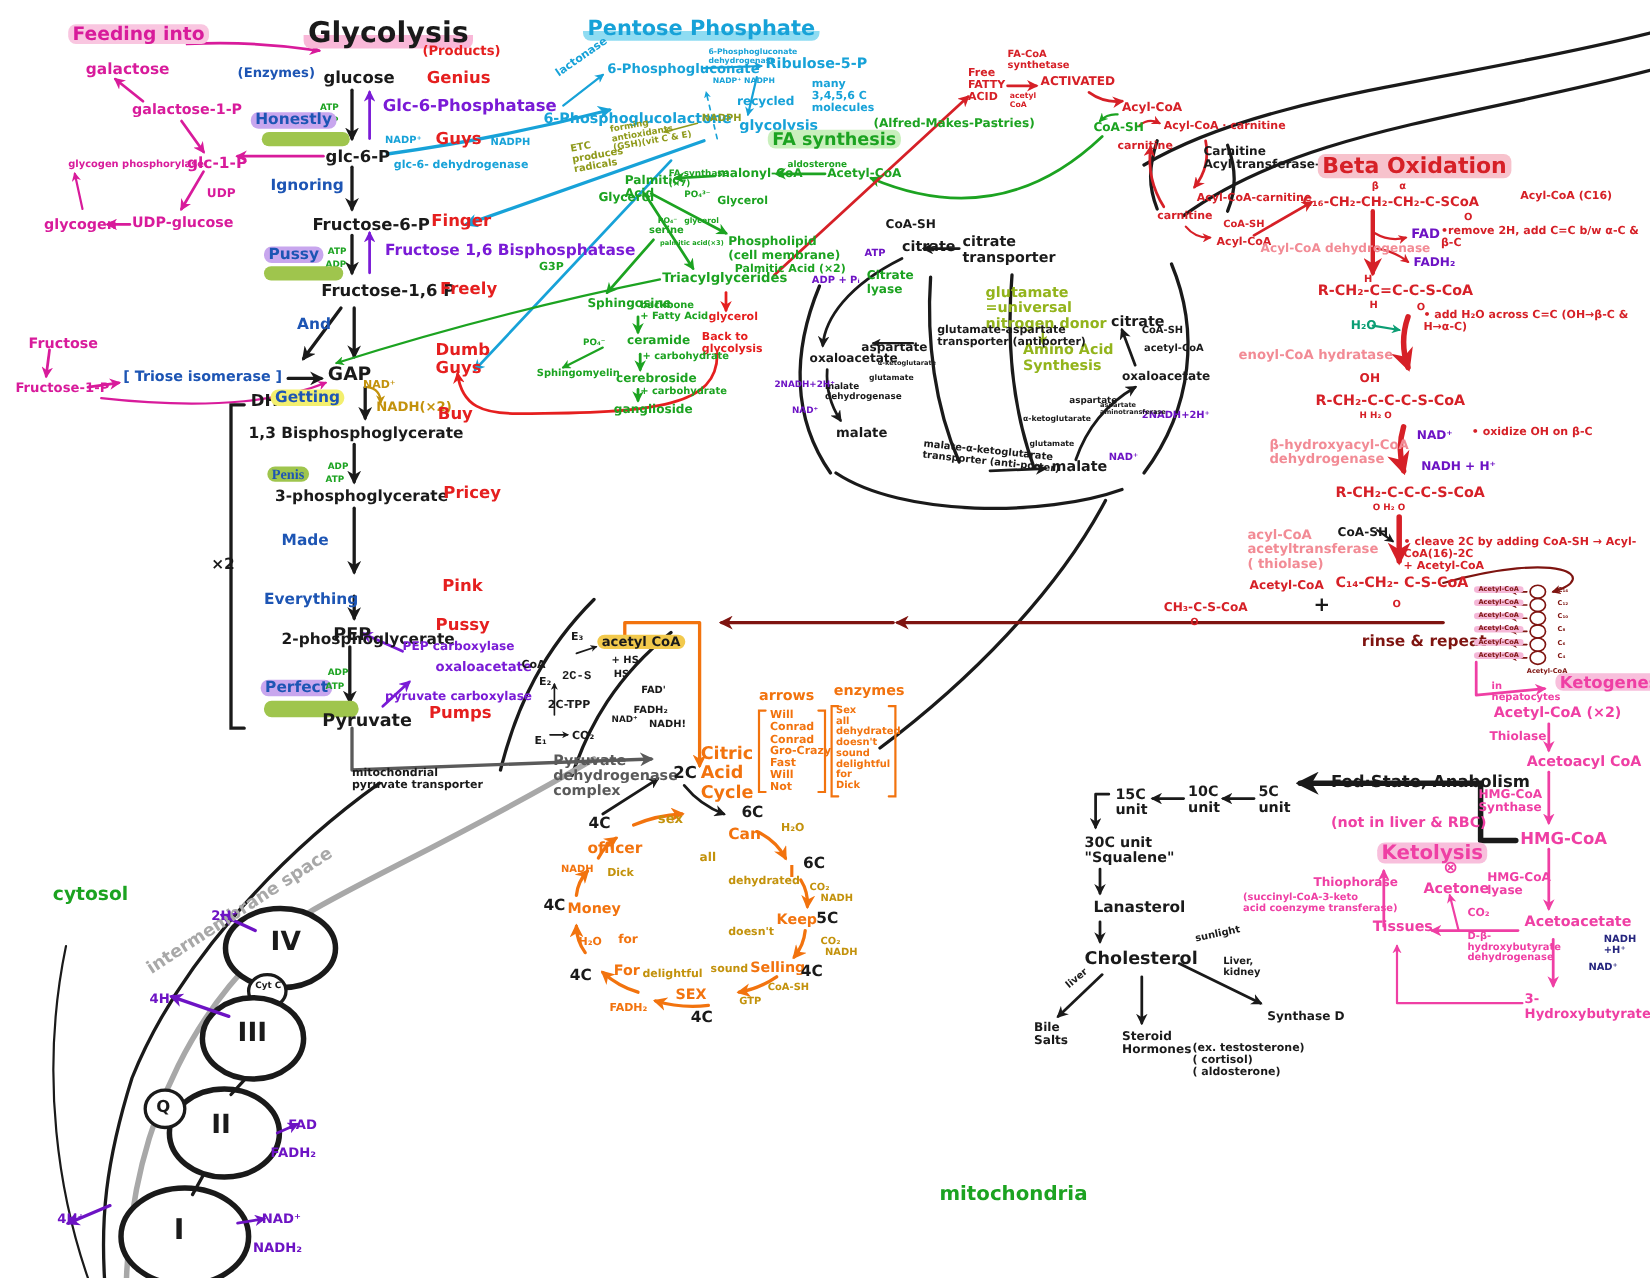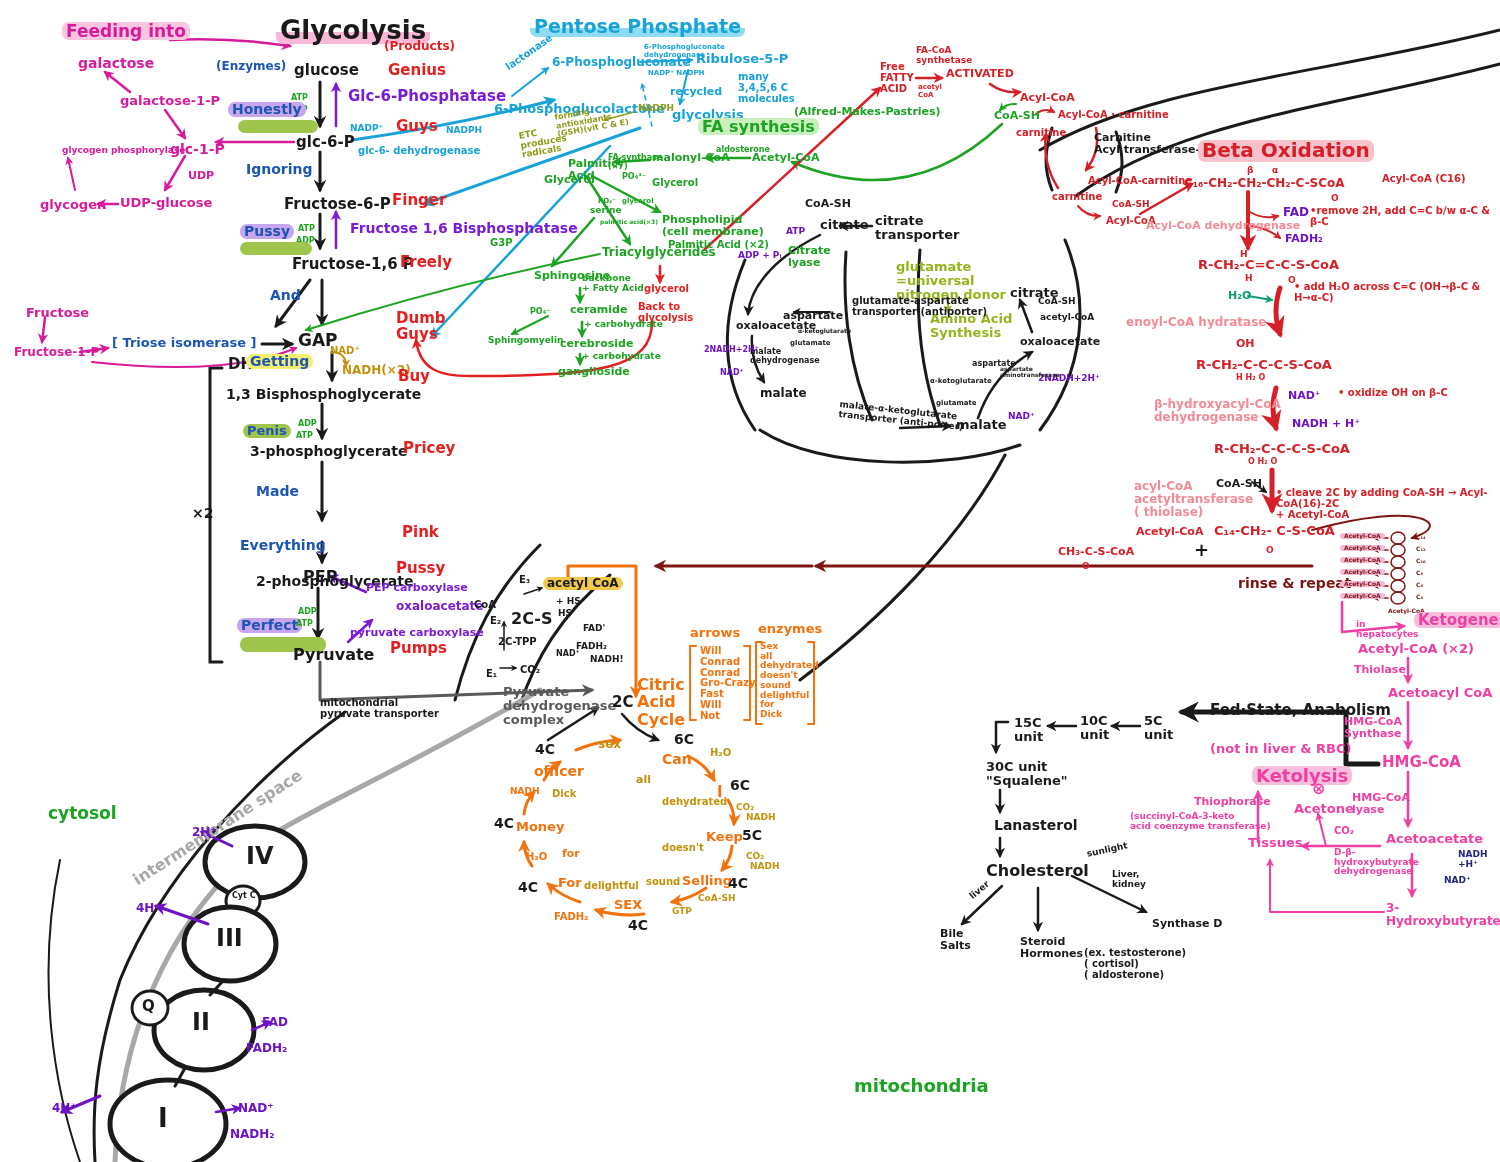--- a/index.html
+++ b/index.html
@@ -260,21 +260,21 @@
       <div class="lab hl" style="left: 240px; top: 242px; font-size: 13px; background: rgb(159, 197, 77); width: 64px; height: 13px;"></div>
       <div class="lab" style="left: 292px; top: 256px; color: rgb(26, 26, 26); font-size: 15px;">Fructose-1,6 P</div>
       <div class="lab" style="left: 400px; top: 254px; color: rgb(229, 31, 31); font-size: 15px;">Freely</div>
       <div class="lab" style="left: 270px; top: 288px; color: rgb(29, 85, 180); font-size: 14px;">And</div>
       <div class="lab" style="left: 490px; top: 238px; color: rgb(28, 163, 33); font-size: 10px;">G3P</div>
       <div class="lab hl" style="left: 246px; top: 354px; color: rgb(29, 85, 180); font-size: 14px; background: rgb(243, 239, 110);">Getting</div>
       <div class="lab" style="left: 330px; top: 346px; color: rgb(195, 146, 12); font-size: 10px;">NAD⁺</div>
       <div class="lab" style="left: 342px; top: 364px; color: rgb(195, 146, 12); font-size: 12px;">NADH(×2)</div>
       <div class="lab" style="left: 226px; top: 387px; color: rgb(26, 26, 26); font-size: 14px;">1,3 Bisphosphoglycerate</div>
       <div class="lab" style="left: 398px; top: 368px; color: rgb(229, 31, 31); font-size: 15px;">Buy</div>
-      <div class="lab hl" style="left: 243px; top: 424px; color: rgb(29, 85, 180); font-size: 13px; background: rgb(159, 197, 77);">Penis</div>
+      <div class="lab hl" style="left: 243px; top: 424px; color: rgb(29, 85, 180); font-size: 13px; background: rgb(159, 197, 77); font-family: Liberation Serif, serif;">Penis</div>
       <div class="lab" style="left: 298px; top: 420px; color: rgb(28, 163, 33); font-size: 8px;">ADP</div>
       <div class="lab" style="left: 296px; top: 432px; color: rgb(28, 163, 33); font-size: 8px;">ATP</div>
       <div class="lab" style="left: 250px; top: 444px; color: rgb(26, 26, 26); font-size: 14px;">3-phosphoglycerate</div>
       <div class="lab" style="left: 403px; top: 440px; color: rgb(229, 31, 31); font-size: 15px;">Pricey</div>
       <div class="lab" style="left: 256px; top: 484px; color: rgb(29, 85, 180); font-size: 14px;">Made</div>
       <div class="lab" style="left: 256px; top: 526px; color: rgb(26, 26, 26); font-size: 14px; margin-top: 48px;">2-phosphoglycerate</div>
       <div class="lab" style="left: 402px; top: 524px; color: rgb(229, 31, 31); font-size: 15px;">Pink</div>
       <div class="lab" style="left: 240px; top: 538px; color: rgb(29, 85, 180); font-size: 14px;">Everything</div>
       <div class="lab" style="left: 303px; top: 568px; color: rgb(26, 26, 26); font-size: 16px;">PEP</div>
       <div class="lab" style="left: 396px; top: 560px; color: rgb(229, 31, 31); font-size: 15px;">Pussy</div>
@@ -287,21 +287,21 @@
       <div class="lab" style="left: 296px; top: 620px; color: rgb(28, 163, 33); font-size: 8px;">ATP</div>
       <div class="lab" style="left: 293px; top: 646px; color: rgb(26, 26, 26); font-size: 16px;">Pyruvate</div>
       <div class="lab" style="left: 390px; top: 640px; color: rgb(229, 31, 31); font-size: 15px;">Pumps</div>
       <div class="lab" style="left: 192px; top: 506px; color: rgb(26, 26, 26); font-size: 14px;">×2</div>
       <div class="lab" style="left: 320px; top: 698px; color: rgb(26, 26, 26); font-size: 10px;">mitochondrial
 pyruvate transporter</div>
       <div class="lab" style="left: 519px; top: 575px; color: rgb(26, 26, 26); font-size: 10px;">E₃</div>
       <div class="lab hl" style="left: 543px; top: 577px; color: rgb(26, 26, 26); font-size: 12px; background: rgb(242, 201, 76);">acetyl CoA</div>
       <div class="lab" style="left: 474px; top: 600px; color: rgb(26, 26, 26); font-size: 10px;">CoA</div>
       <div class="lab" style="left: 490px; top: 616px; color: rgb(26, 26, 26); font-size: 10px;">E₂</div>
-      <div class="lab" style="left: 511px; top: 610px; color: rgb(26, 26, 26); font-size: 16px;">2C-S</div>
+      <div class="lab" style="left: 511px; top: 610px; color: rgb(26, 26, 26); font-size: 11px; font-family: Liberation Mono, monospace;">2C-S</div>
       <div class="lab" style="left: 556px; top: 597px; color: rgb(26, 26, 26); font-size: 9px;">+ HS</div>
       <div class="lab" style="left: 558px; top: 609px; color: rgb(26, 26, 26); font-size: 9px;">HS</div>
       <div class="lab" style="left: 583px; top: 624px; color: rgb(26, 26, 26); font-size: 9px;">FAD'</div>
       <div class="lab" style="left: 576px; top: 642px; color: rgb(26, 26, 26); font-size: 9px;">FADH₂</div>
       <div class="lab" style="left: 556px; top: 650px; color: rgb(26, 26, 26); font-size: 8px;">NAD⁺</div>
       <div class="lab" style="left: 590px; top: 655px; color: rgb(26, 26, 26); font-size: 9px;">NADH!</div>
       <div class="lab" style="left: 498px; top: 637px; color: rgb(26, 26, 26); font-size: 10px;">2C-TPP</div>
       <div class="lab" style="left: 486px; top: 669px; color: rgb(26, 26, 26); font-size: 10px;">E₁</div>
       <div class="lab" style="left: 520px; top: 665px; color: rgb(26, 26, 26); font-size: 10px;">CO₂</div>
       <div class="lab" style="left: 503px; top: 685px; color: rgb(90, 90, 90); font-size: 13px;">Pyruvate

